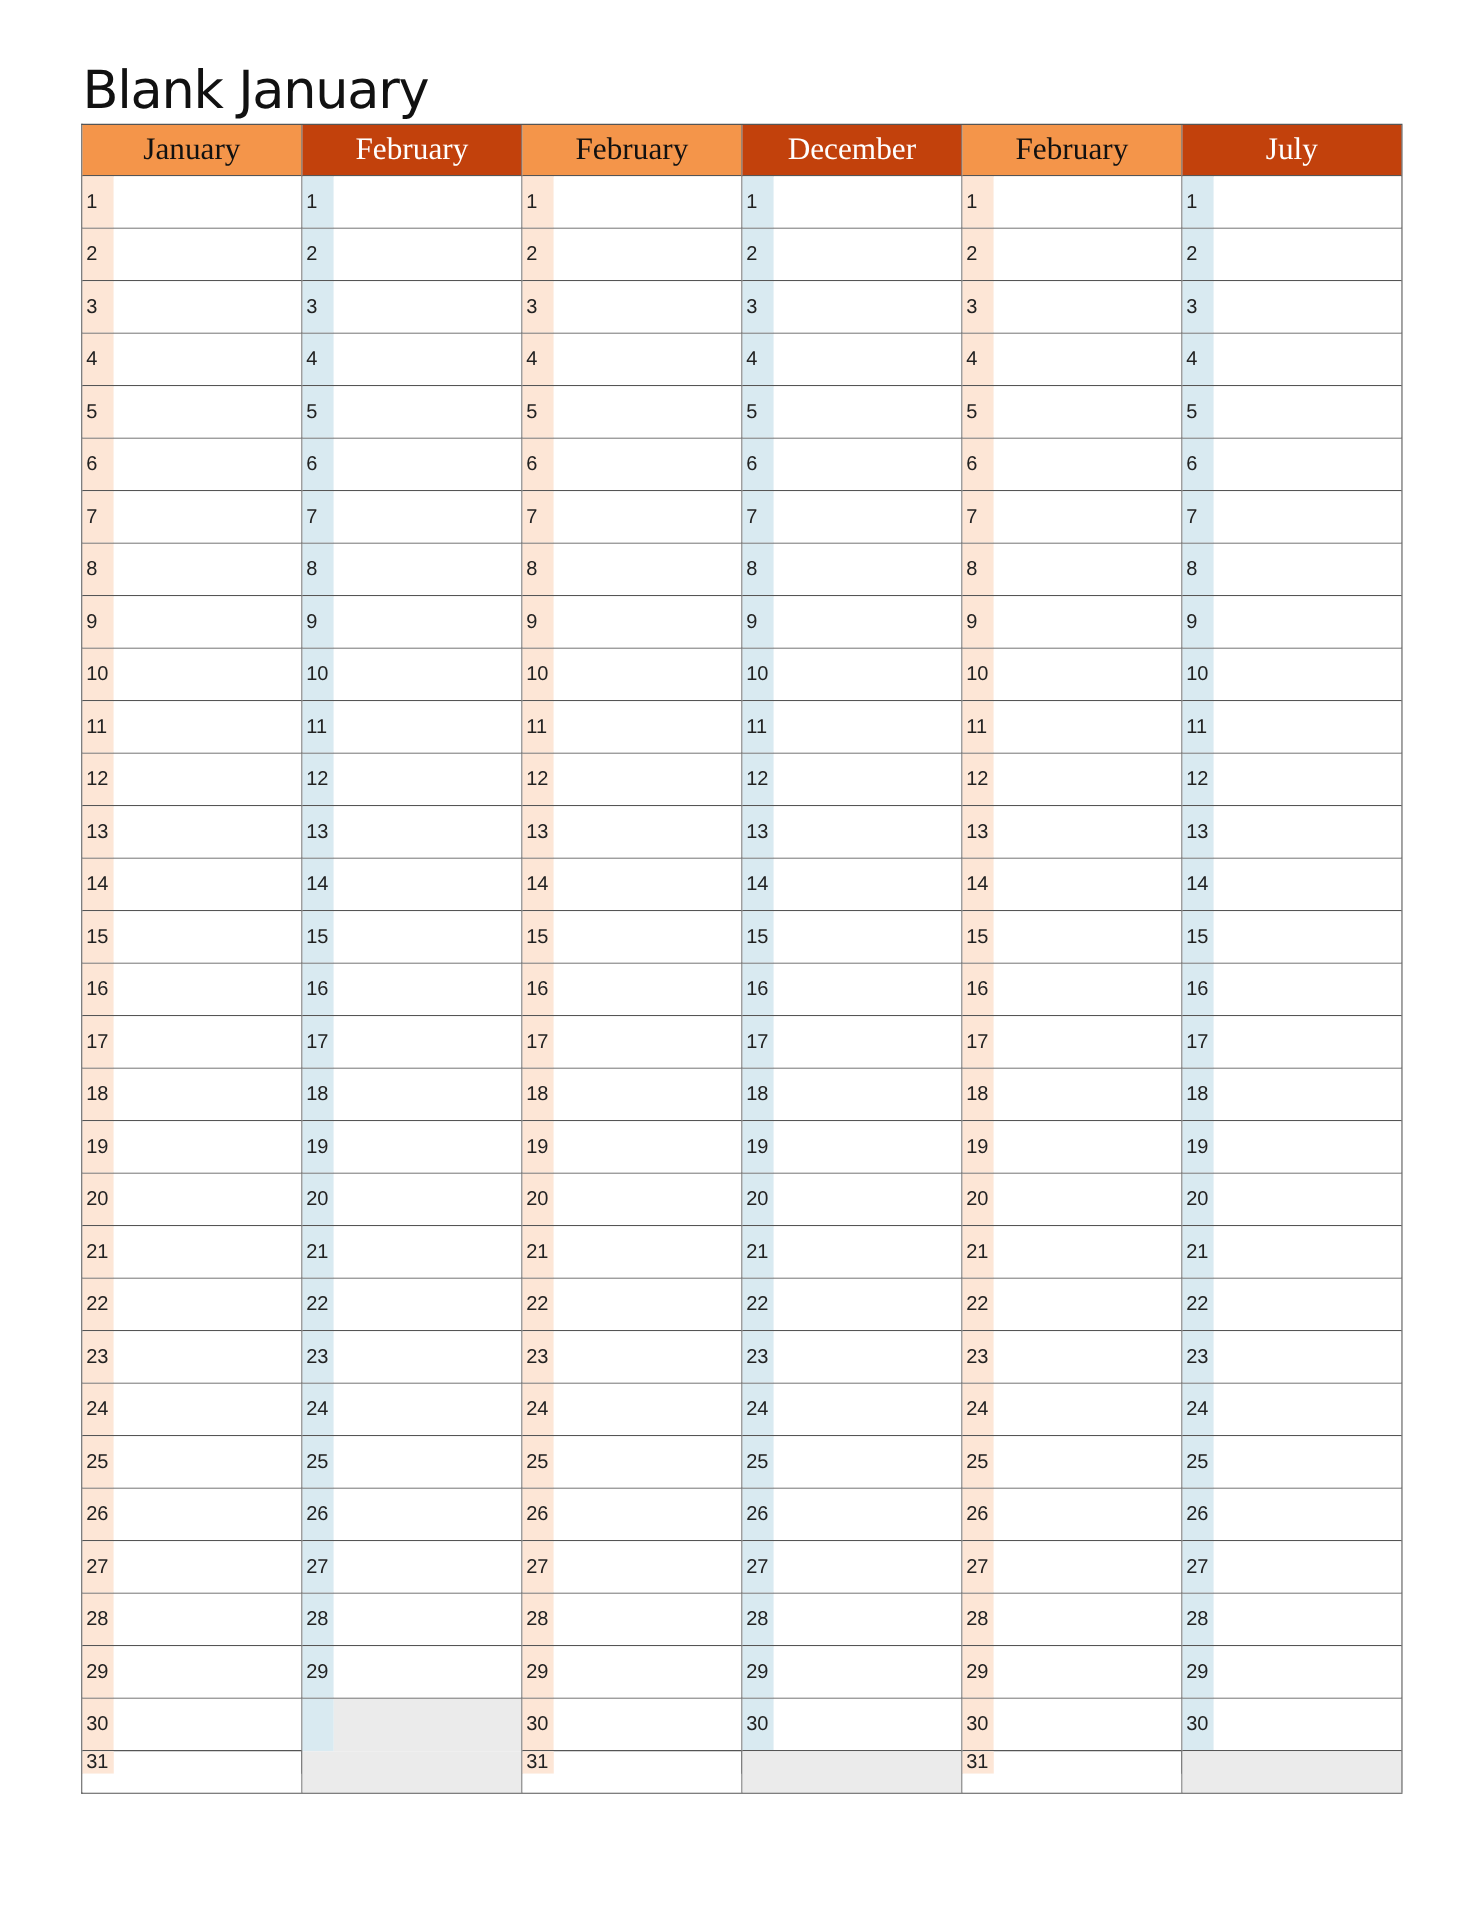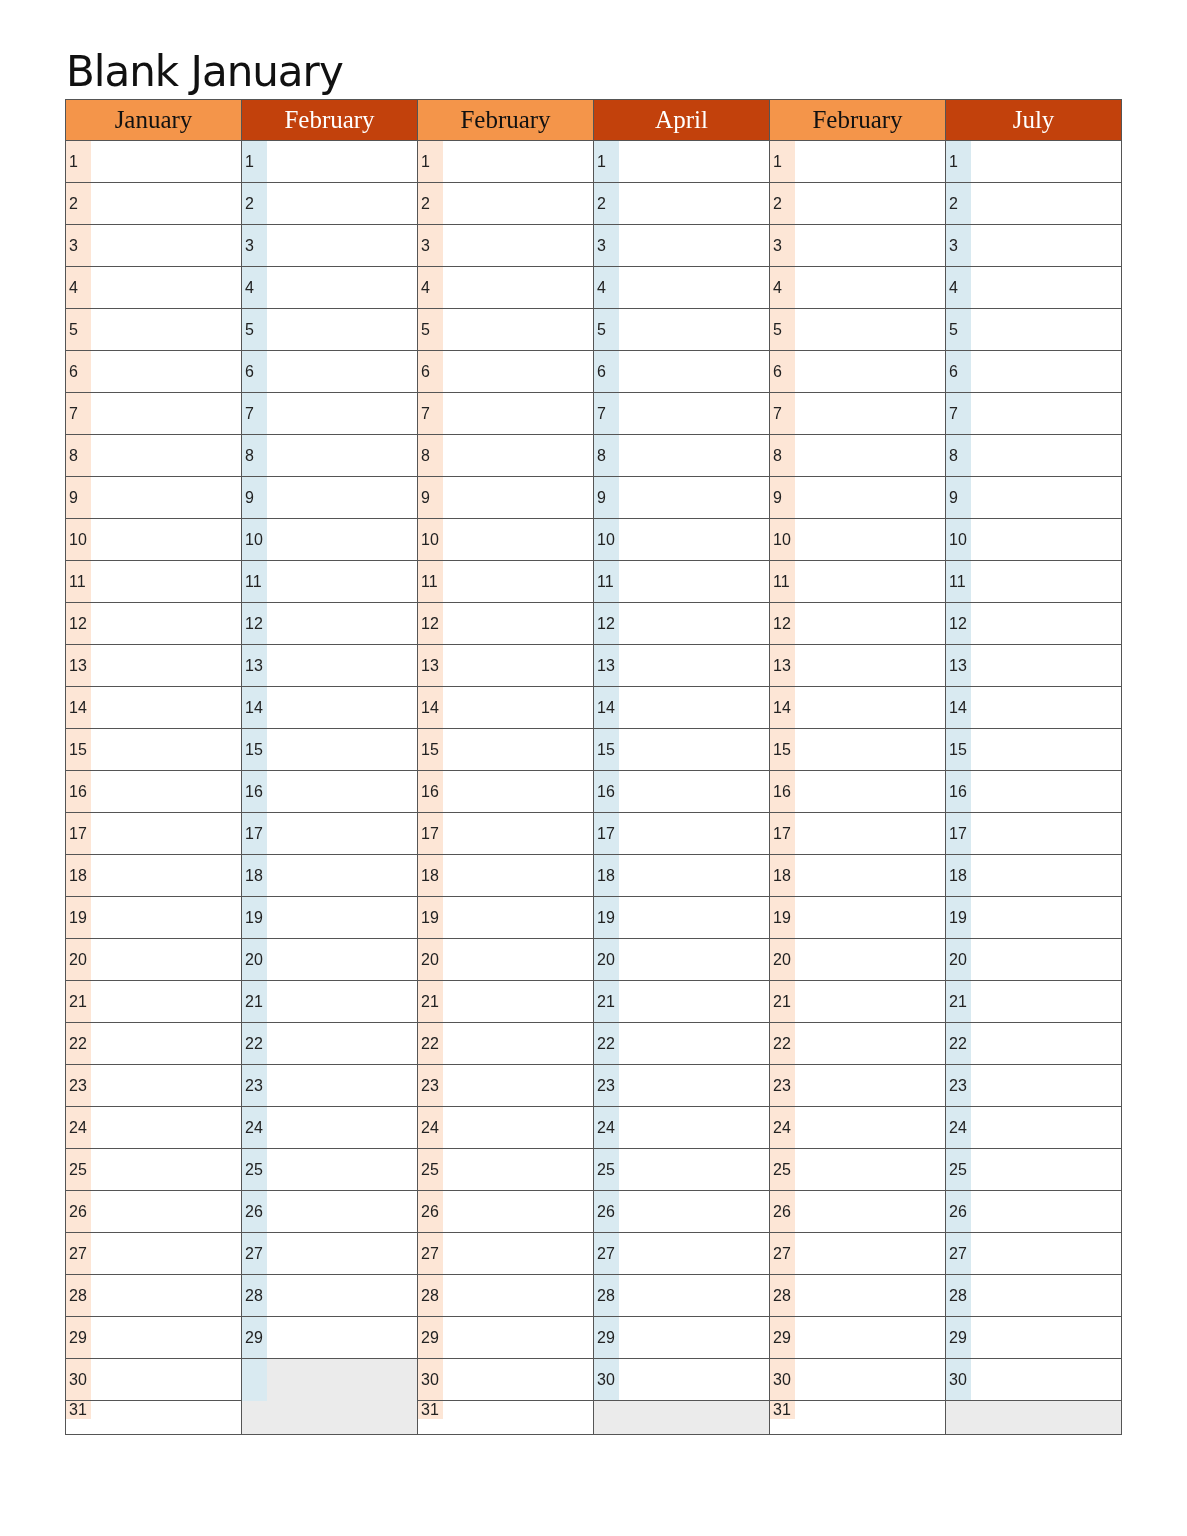--- a/index.html
+++ b/index.html
@@ -399,21 +399,21 @@
       <div class="row">
         <div class="num">30</div>
         <div class="cell"></div>
       </div>
       <div class="row last">
         <div class="num">31</div>
         <div class="cell"></div>
       </div>
     </div>
     <div class="col navycol">
-      <div class="hdr navy">April</div>
+      <div class="hdr navy">December</div>
       <div class="row">
         <div class="num">1</div>
         <div class="cell"></div>
       </div>
       <div class="row">
         <div class="num">2</div>
         <div class="cell"></div>
       </div>
       <div class="row">
         <div class="num">3</div>

